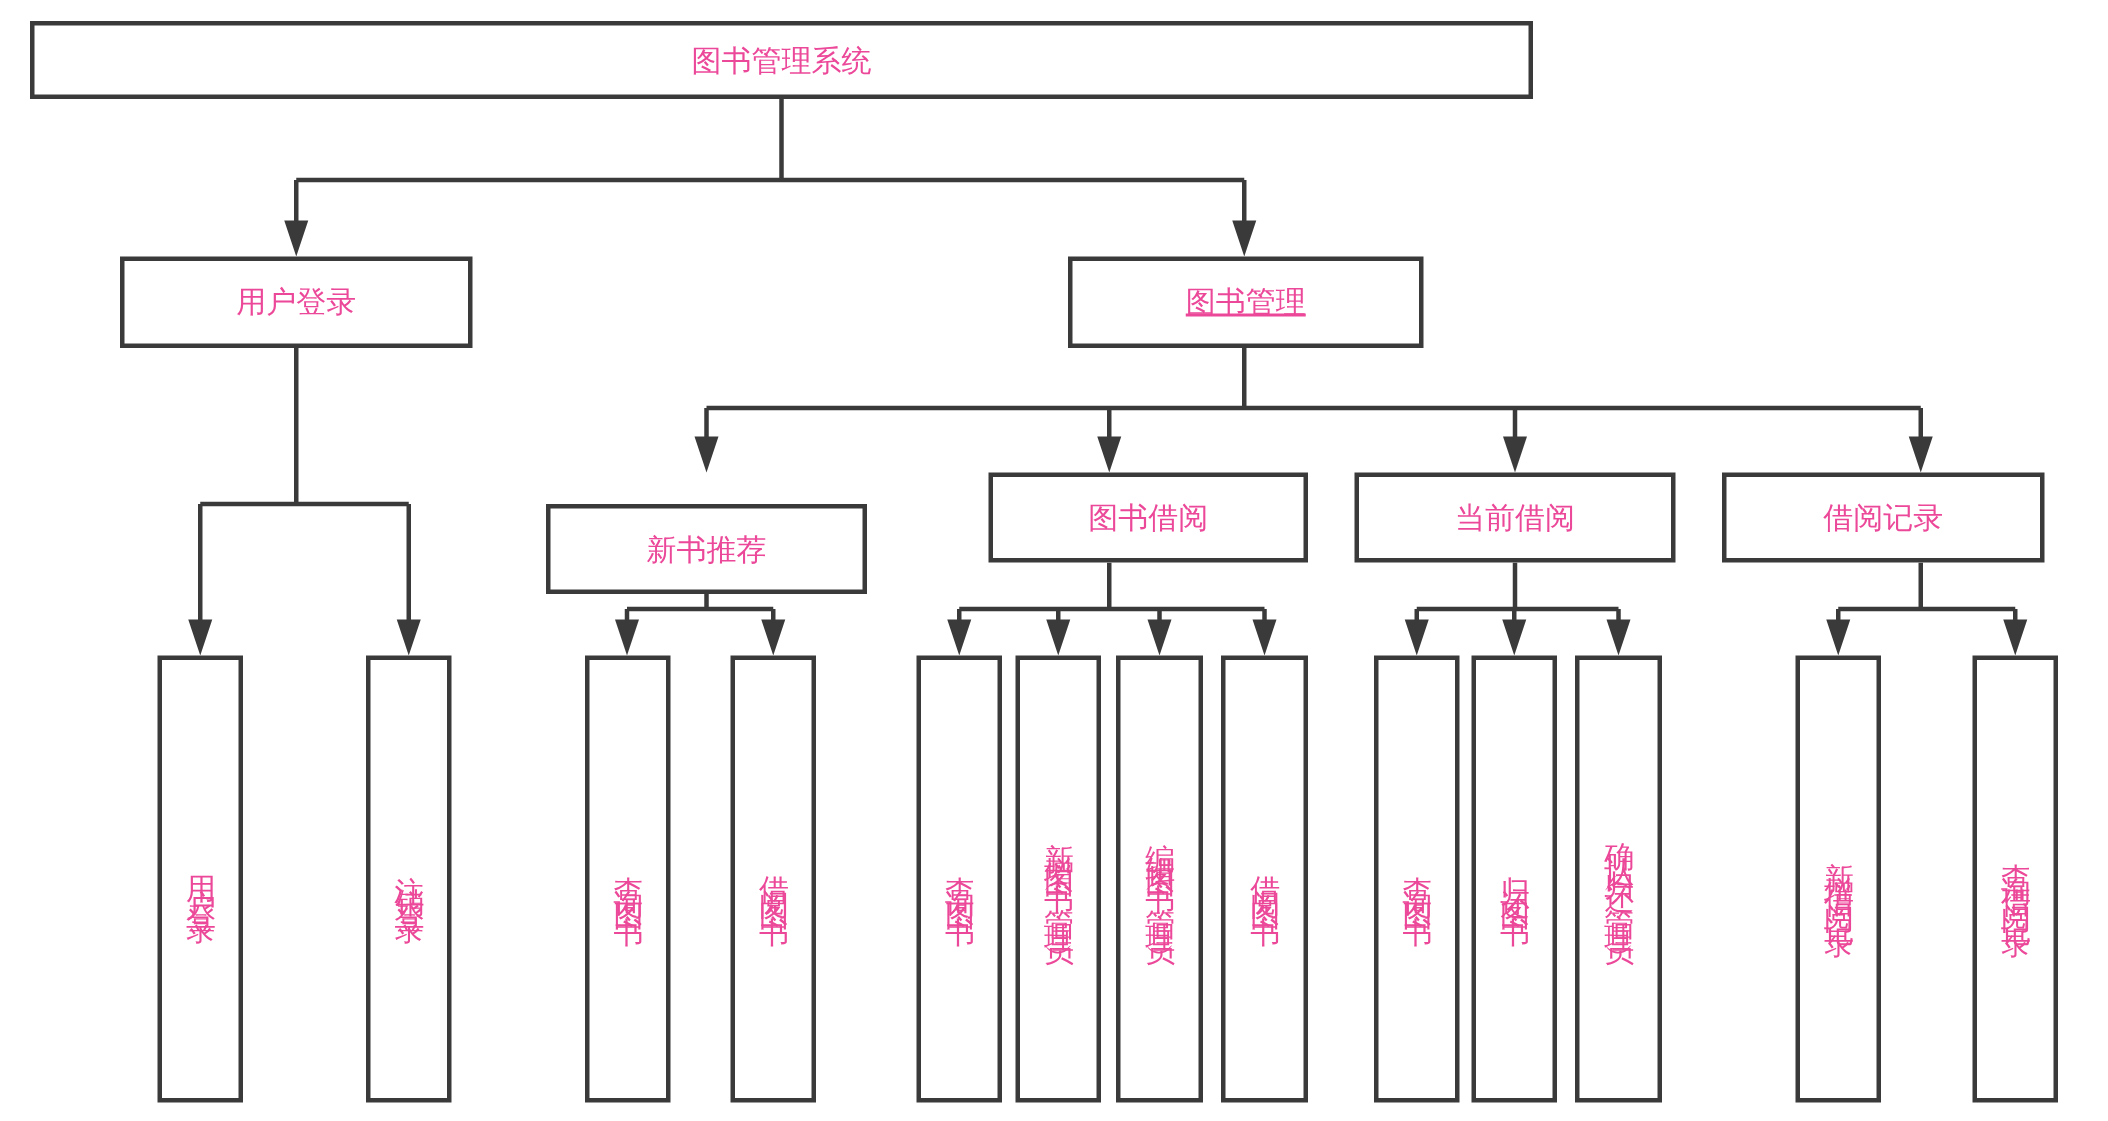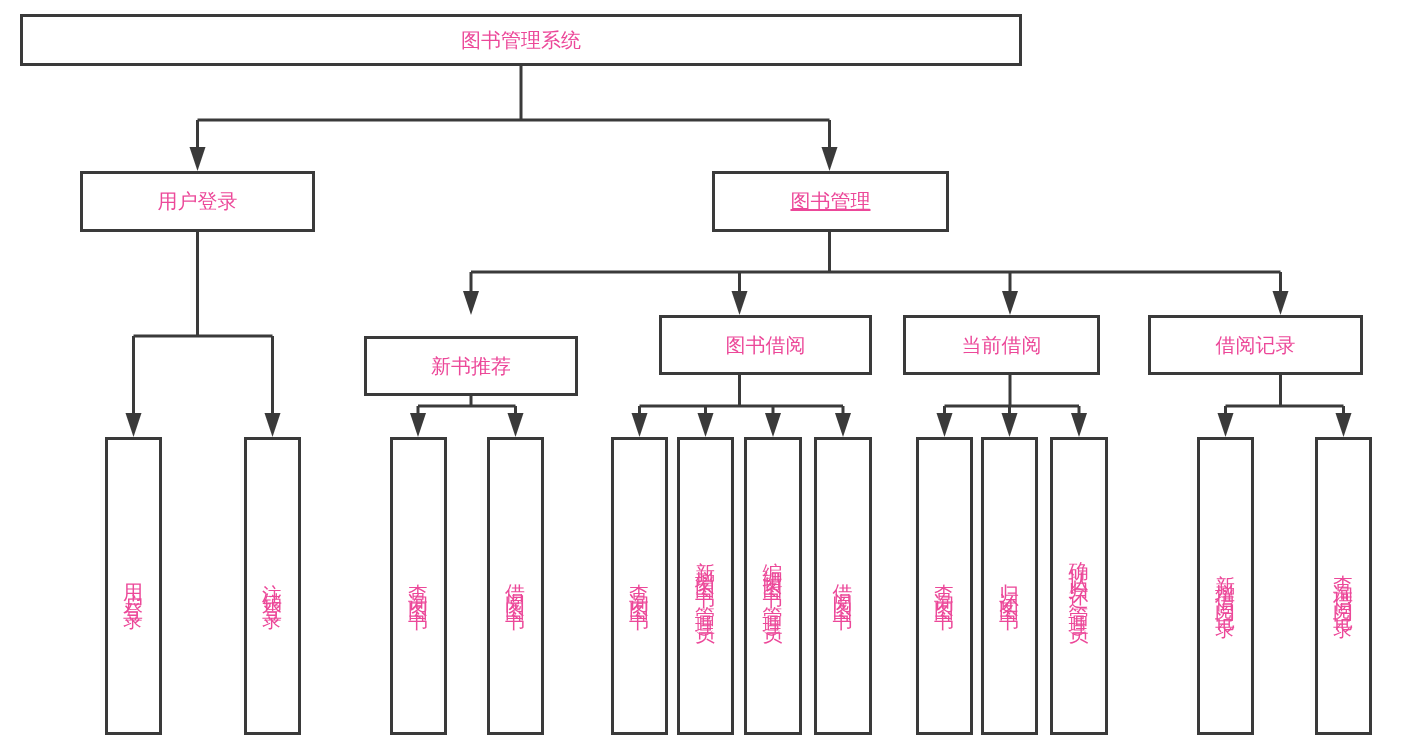--- a/index.html
+++ b/index.html
@@ -28,21 +28,21 @@
     text-orientation:mixed;
     letter-spacing:9px;
     line-height:1;
     white-space:normal;
   }
   .root-box   {left:20px;  top:14px;  width:1002px; height:52px;}
   .n-userlogin{left:80px;  top:171px; width:235px;  height:61px;}
   .n-bookmgmt {left:712px; top:171px; width:237px;  height:61px;text-decoration:underline;}
   .n-newbooks {left:364px; top:315px; width:214px;  height:60px;margin-top:21px;}
   .n-borrowing{left:633px; top:315px; width:213px;  height:60px;margin-left:26px;}
-  .n-current  {left:903px; top:315px; width:197px;  height:60px;}
+  .n-current  {left:903px; top:315px; width:214px;  height:60px;}
   .n-records  {left:1148px;top:315px; width:215px;  height:60px;text-align:right;}
   .lf{top:437px;height:298px;width:57px;}
   .l1 {left:105px;}
   .l2 {left:244px;}
   .l3 {left:390px;}
   .l4 {left:487px;}
   .l5 {left:611px;}
   .l6 {left:677px;}
   .l7 {left:744px;width:58px;}
   .l8 {left:814px;width:58px;}

